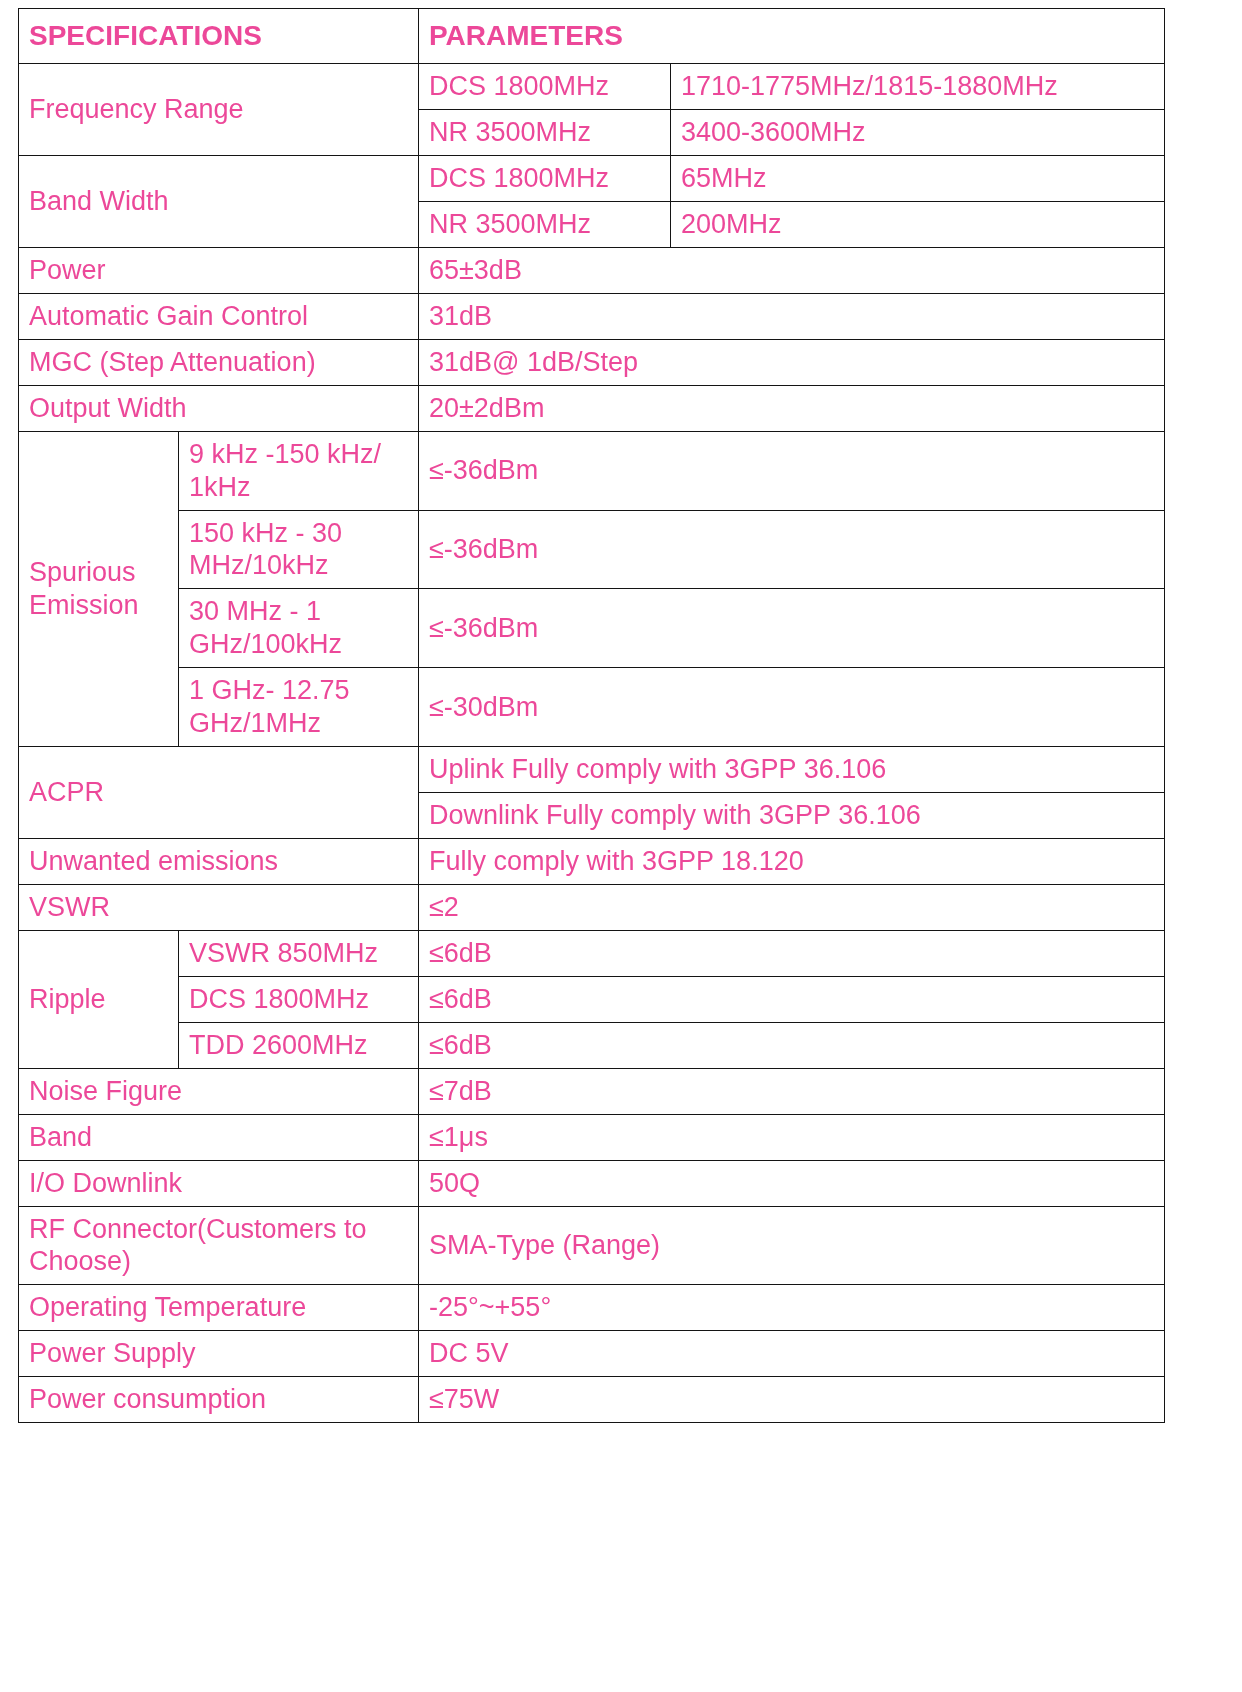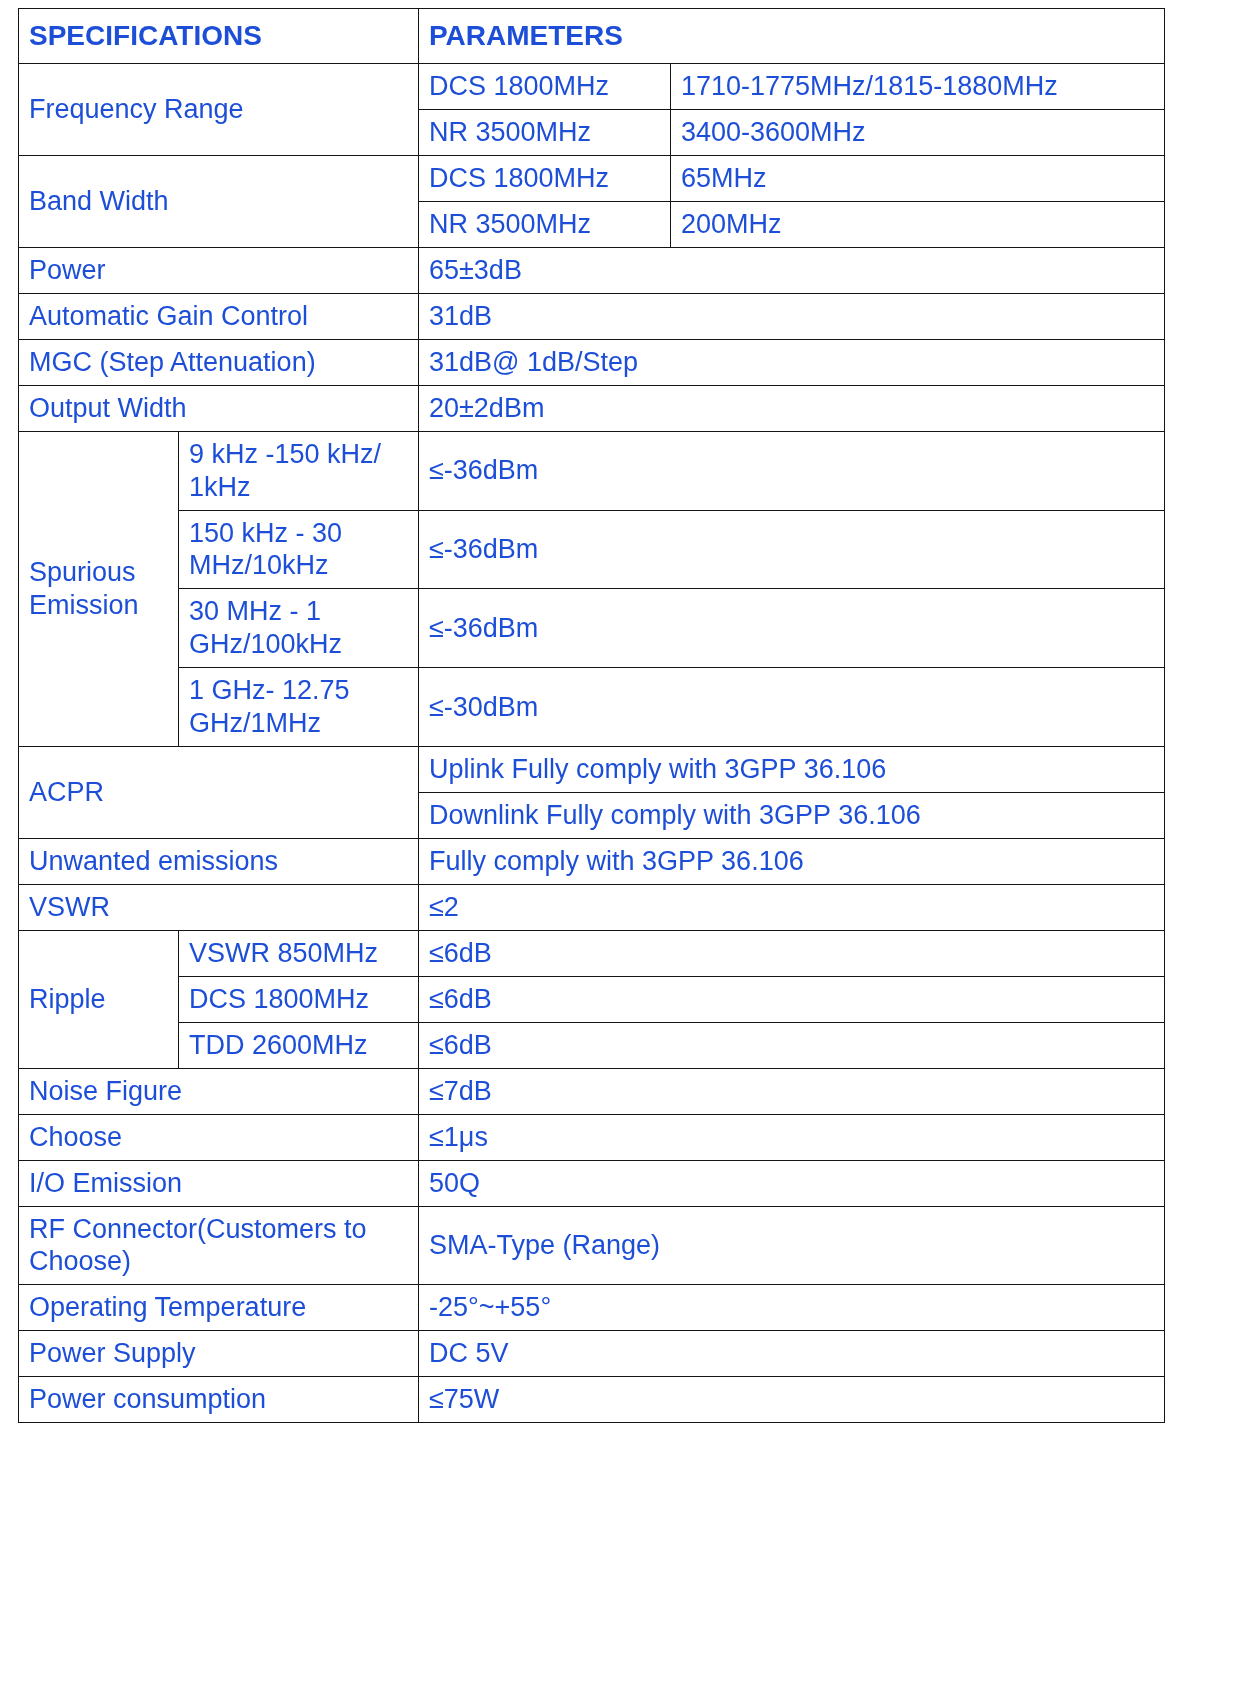--- a/index.html
+++ b/index.html
@@ -25,21 +25,21 @@
     table-layout: fixed;
   }
   table.spec td, table.spec th {
     border: 1px solid #141414;
     padding: 6px 10px;
     font-size: 27px;
     line-height: 1.22;
     font-weight: normal;
     text-align: left;
     vertical-align: middle;
-    color: #1d4ed8;
+    color: #ec4899;
     word-wrap: break-word;
   }
   table.spec th {
     font-weight: bold;
     font-size: 28px;
     padding-top: 10px;
     padding-bottom: 10px;
   }
   .col-a { width: 160px; }
   .col-b { width: 240px; }
@@ -123,21 +123,21 @@
       <tr>
         <td colspan="2" rowspan="2">ACPR</td>
         <td colspan="2">Uplink Fully comply with 3GPP 36.106</td>
       </tr>
       <tr>
         <td colspan="2">Downlink Fully comply with 3GPP 36.106</td>
       </tr>
 
       <tr>
         <td colspan="2">Unwanted emissions</td>
-        <td colspan="2">Fully comply with 3GPP 36.106</td>
+        <td colspan="2">Fully comply with 3GPP 18.120</td>
       </tr>
       <tr>
         <td colspan="2">VSWR</td>
         <td colspan="2">≤2</td>
       </tr>
 
       <tr>
         <td rowspan="3">Ripple</td>
         <td>VSWR 850MHz</td>
         <td colspan="2">≤6dB</td>
@@ -149,25 +149,25 @@
       <tr>
         <td>TDD 2600MHz</td>
         <td colspan="2">≤6dB</td>
       </tr>
 
       <tr>
         <td colspan="2">Noise Figure</td>
         <td colspan="2">≤7dB</td>
       </tr>
       <tr>
-        <td colspan="2">Choose</td>
+        <td colspan="2">Band</td>
         <td colspan="2">≤1μs</td>
       </tr>
       <tr>
-        <td colspan="2">I/O Emission</td>
+        <td colspan="2">I/O Downlink</td>
         <td colspan="2">50Q</td>
       </tr>
       <tr>
         <td colspan="2">RF Connector(Customers to Choose)</td>
         <td colspan="2">SMA-Type (Range)</td>
       </tr>
       <tr>
         <td colspan="2">Operating Temperature</td>
         <td colspan="2">-25°~+55°</td>
       </tr>

